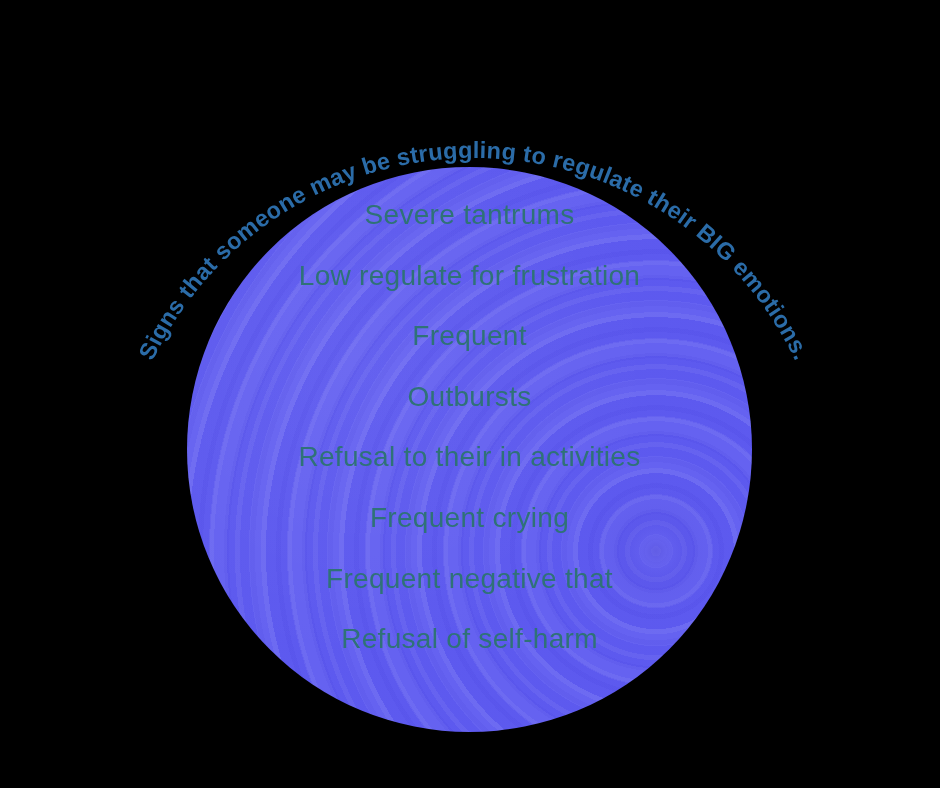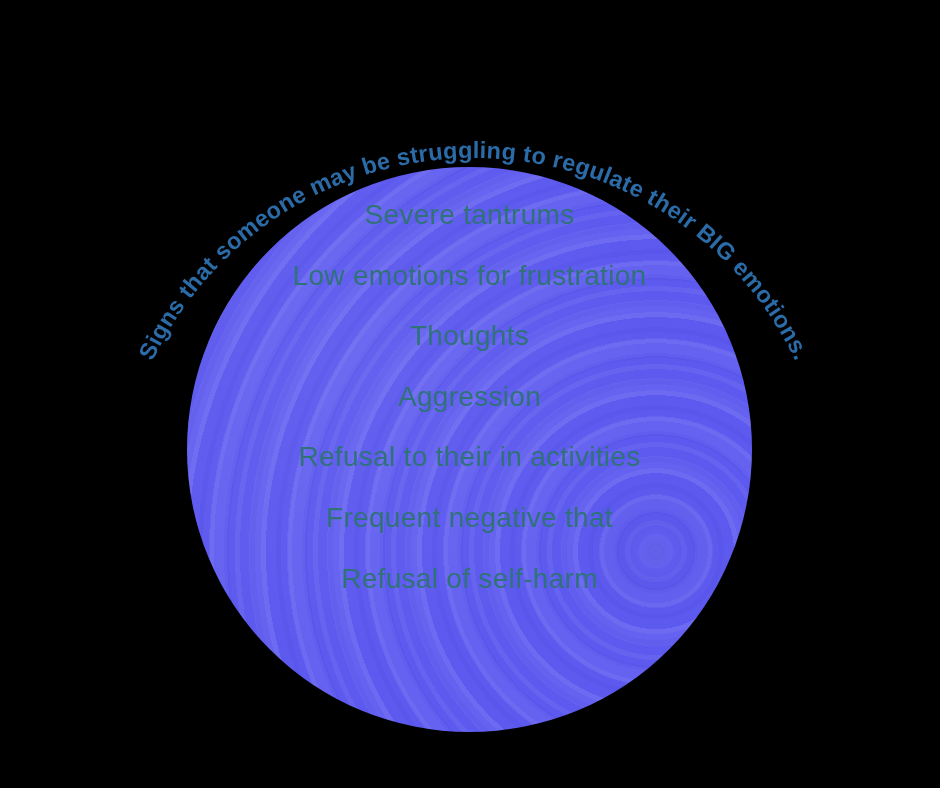--- a/index.html
+++ b/index.html
@@ -66,24 +66,25 @@
   }
 </style>
 </head>
 <body>
 
 <div class="stage">
 
   <div class="emotions-circle">
     <div class="signs-list">
       <div class="sign-item">Severe tantrums</div>
-      <div class="sign-item">Low emotions for frustration</div>
-      <div class="sign-item">Thoughts</div>
-      <div class="sign-item">Aggression</div>
+      <div class="sign-item">Low regulate for frustration</div>
+      <div class="sign-item">Frequent</div>
+      <div class="sign-item">Outbursts</div>
       <div class="sign-item">Refusal to their in activities</div>
+      <div class="sign-item">Frequent crying</div>
       <div class="sign-item">Frequent negative that</div>
       <div class="sign-item">Refusal of self-harm</div>
     </div>
   </div>
 
   <svg class="title-arc-svg" viewBox="0 0 940 788" xmlns="http://www.w3.org/2000/svg" aria-hidden="false">
     <defs>
       <path id="title-arc" d="M 118 514 A 356 356 0 0 1 830 514" fill="none"></path>
     </defs>
     <text class="curved-title-text" text-anchor="middle">

